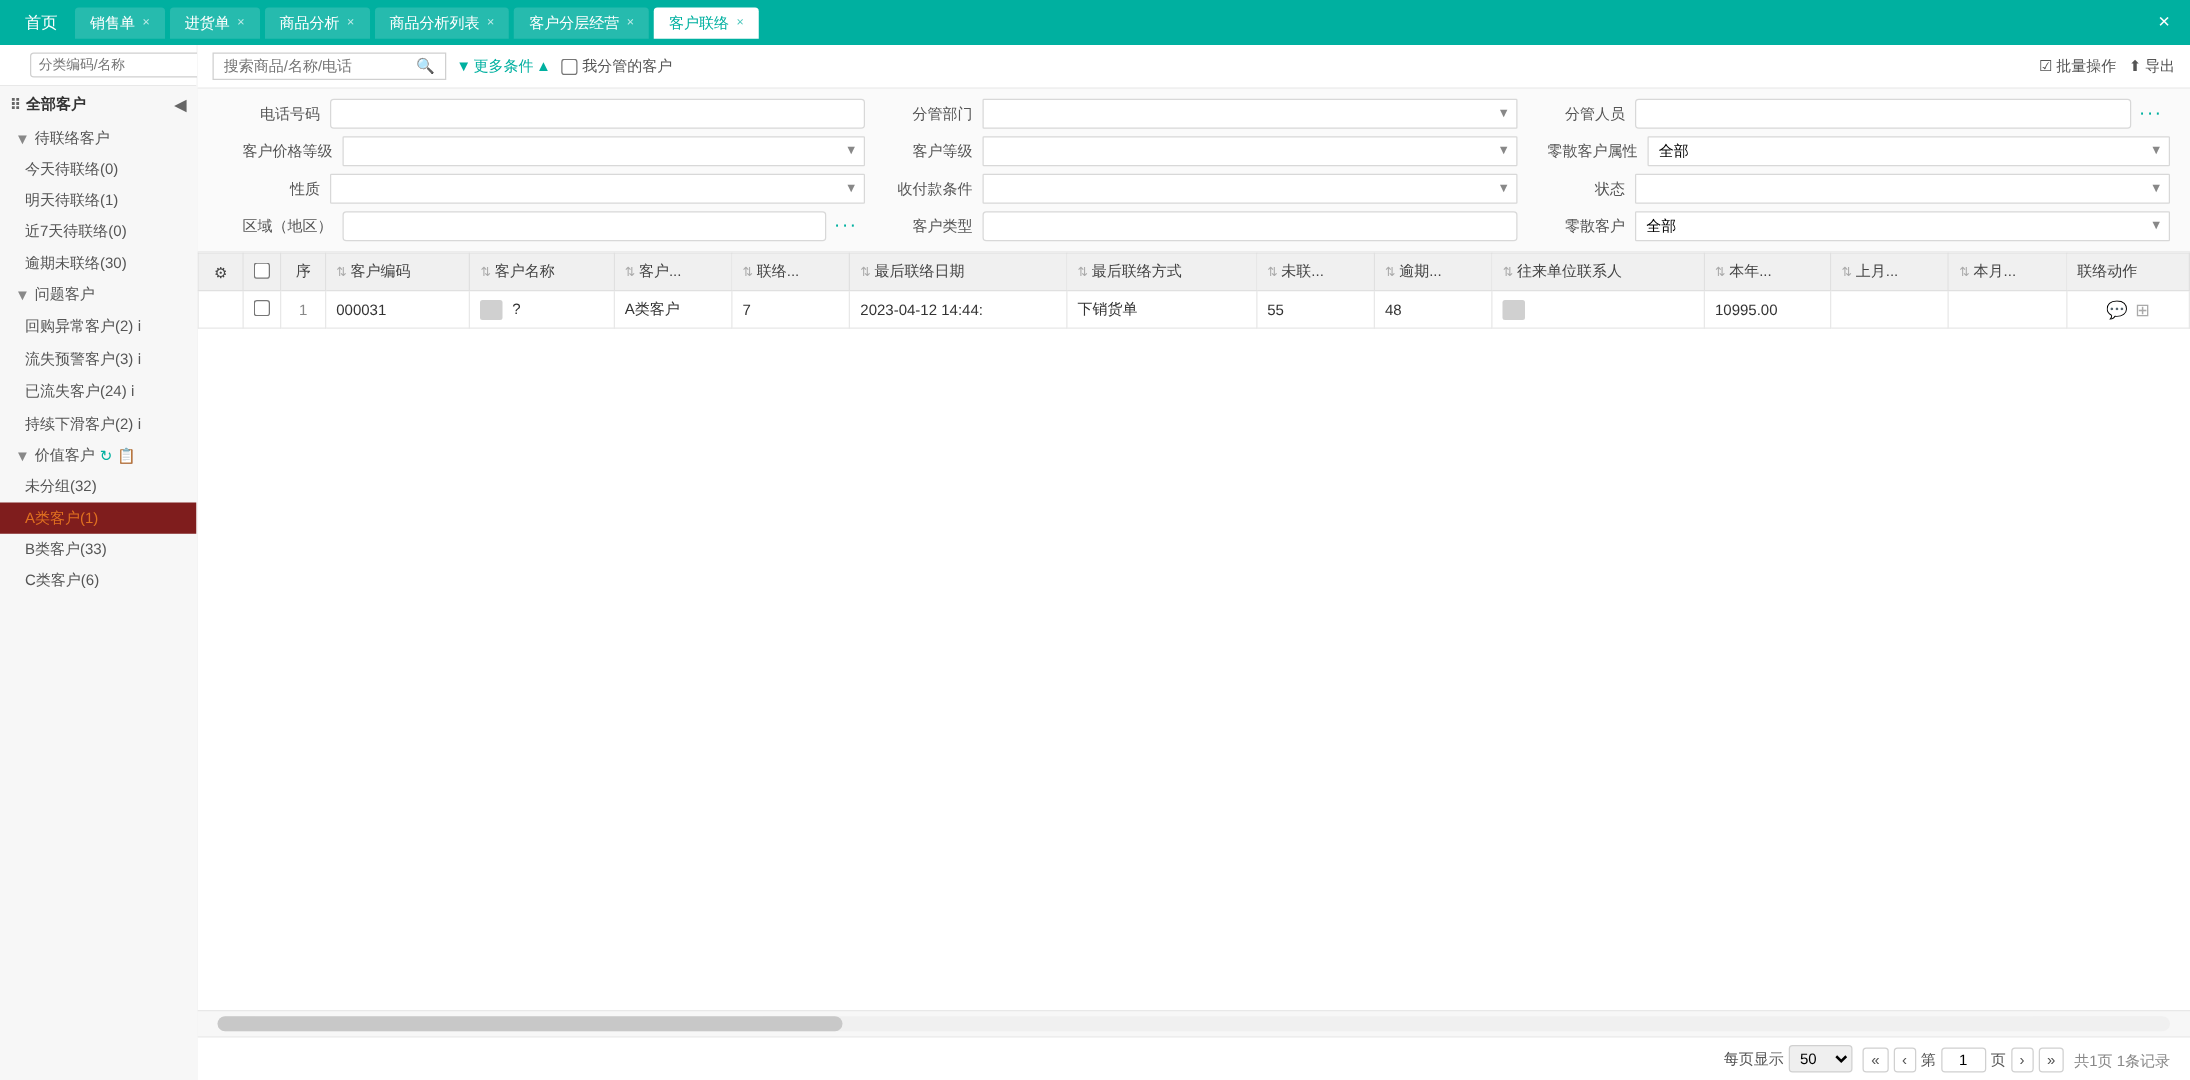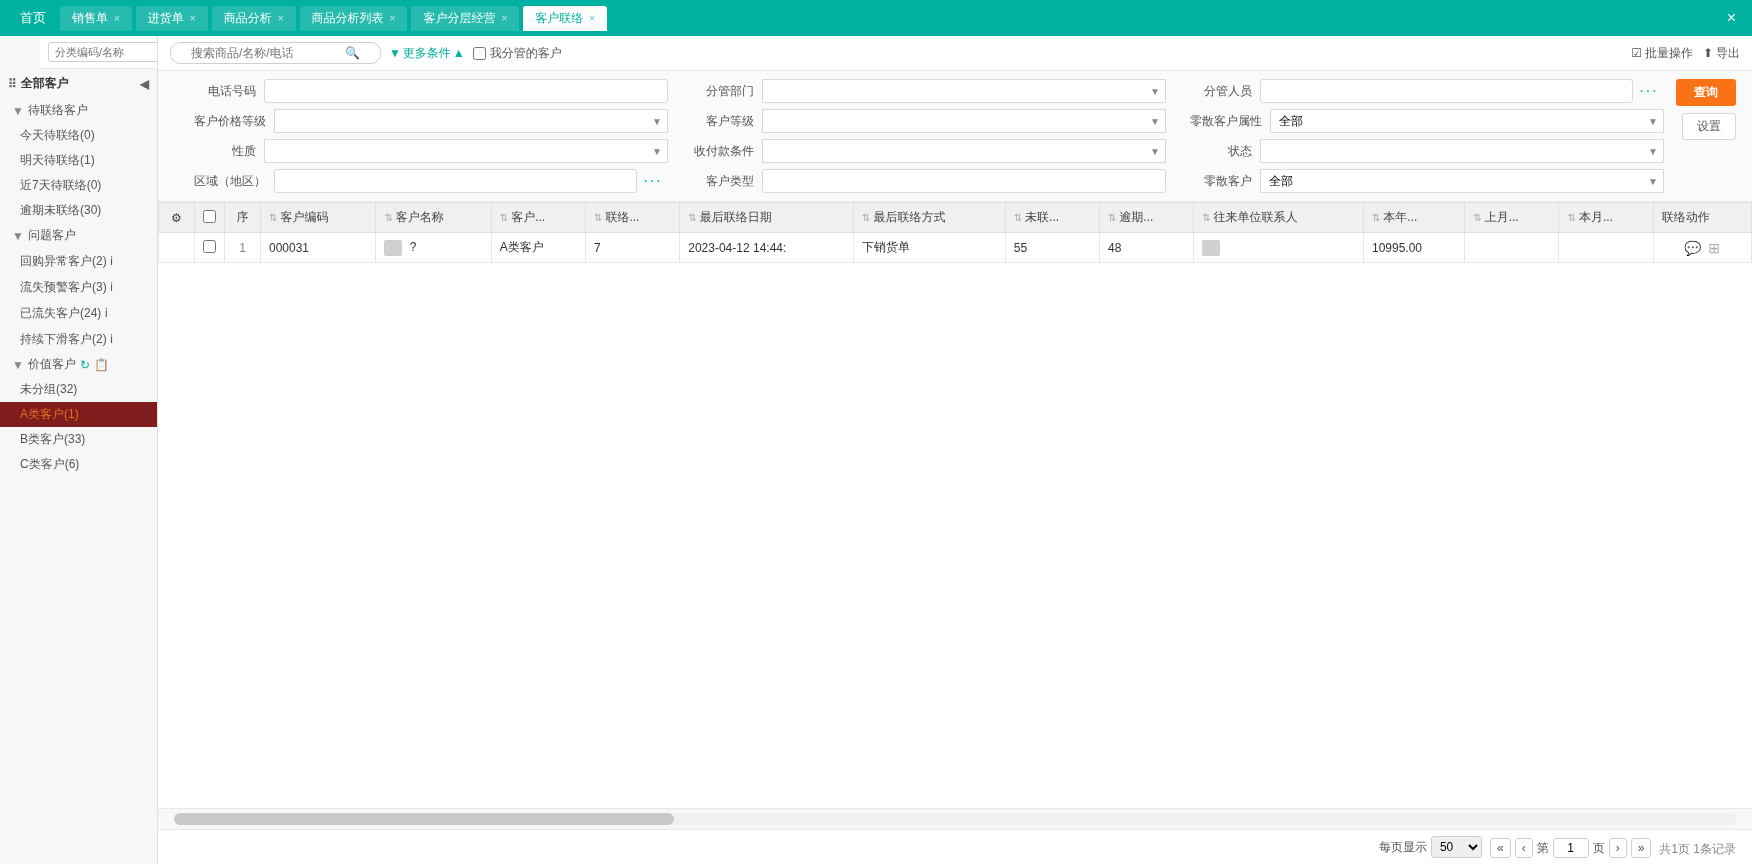--- a/index.html
+++ b/index.html
@@ -63,24 +63,23 @@
       width: 158px;
       background: #f7f7f7;
       border-right: 1px solid #e0e0e0;
       display: flex;
       flex-direction: column;
       overflow-y: auto;
     }
     .sidebar-search {
       display: flex;
       align-items: center;
-      padding: 6px 8px;
+      padding: 6px 24px;
       border-bottom: 1px solid #e8e8e8;
       background: white;
-      margin-left: 40px;
     }
     .sidebar-search input {
       border: 1px solid #d0d0d0;
       border-radius: 3px;
       padding: 3px 6px;
       flex: 1;
       font-size: 11px;
       outline: none;
       color: #999;
     }
@@ -138,22 +137,22 @@
       align-items: center;
       padding: 6px 12px;
       border-bottom: 1px solid #e8e8e8;
       gap: 8px;
       background: white;
     }
     .filter-search-box {
       display: flex;
       align-items: center;
       border: 1px solid #d0d0d0;
-      border-radius: 10px;
-      padding: 3px 20px;
+      border-radius: 0;
+      padding: 3px 8px;
       gap: 4px;
     }
     .filter-search-box input {
       border: none;
       outline: none;
       font-size: 12px;
       color: #999;
       width: 150px;
     }
     .filter-more {
@@ -609,24 +608,20 @@
             <div class="filter-cell">
               <span class="filter-label">零散客户</span>
               <div class="filter-select-wrap">
                 <select><option>全部</option></select>
                 <span class="chevron">▼</span>
               </div>
             </div>
           </div>
         </div>
 
-        <div class="btn-group">
-          <button class="query-btn">查询</button>
-          <button class="settings-btn">设置</button>
-        </div>
       </div>
     </div>
 
     <div class="table-area">
       <table>
         <thead>
           <tr>
             <th style="width:36px; text-align:center;">
               <span>⚙</span>
             </th>

